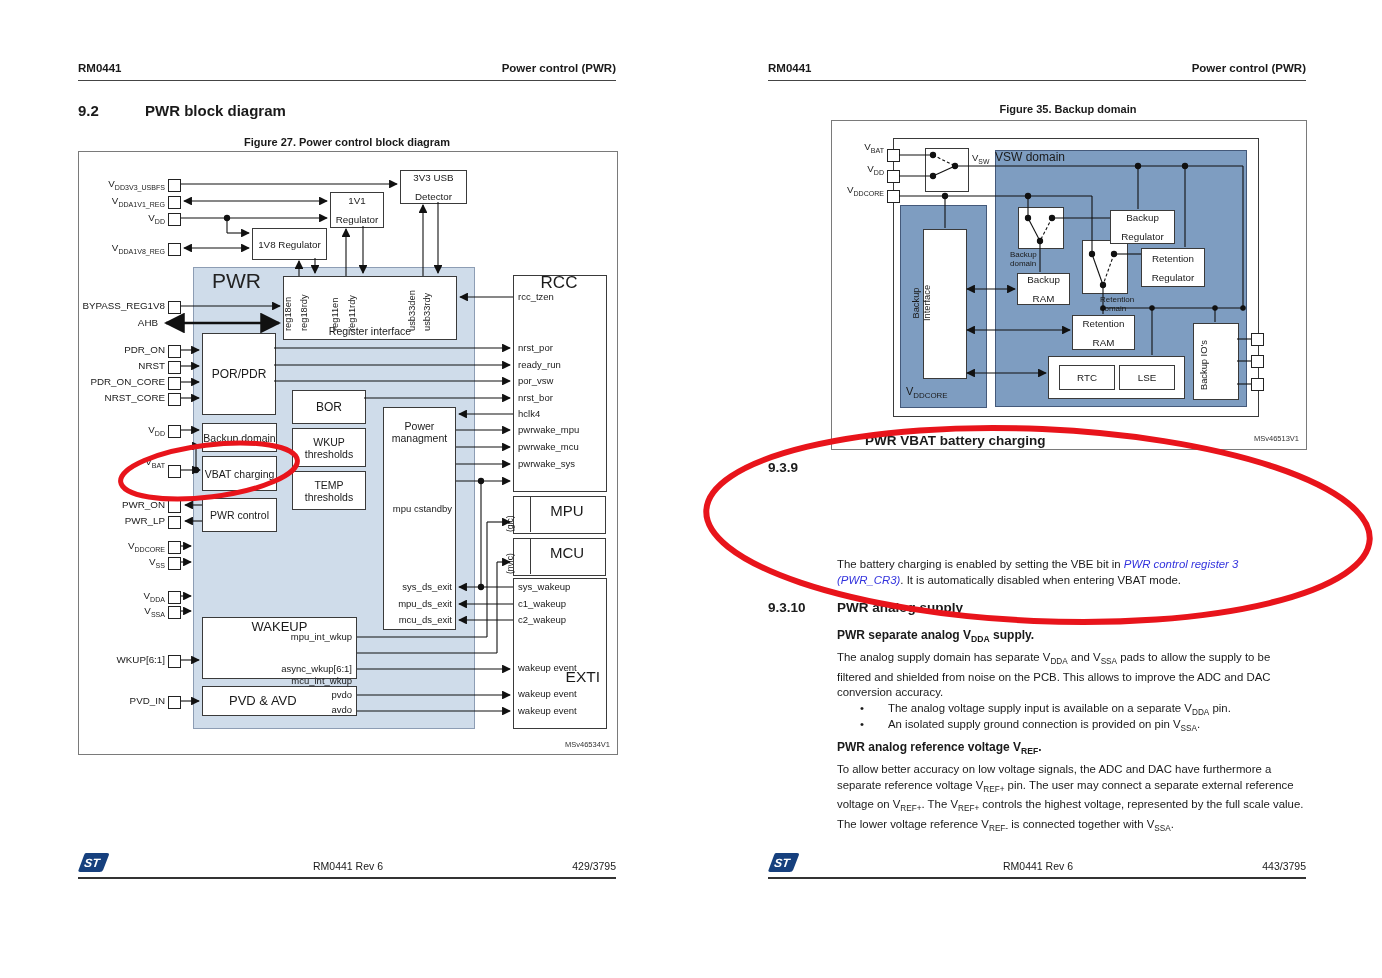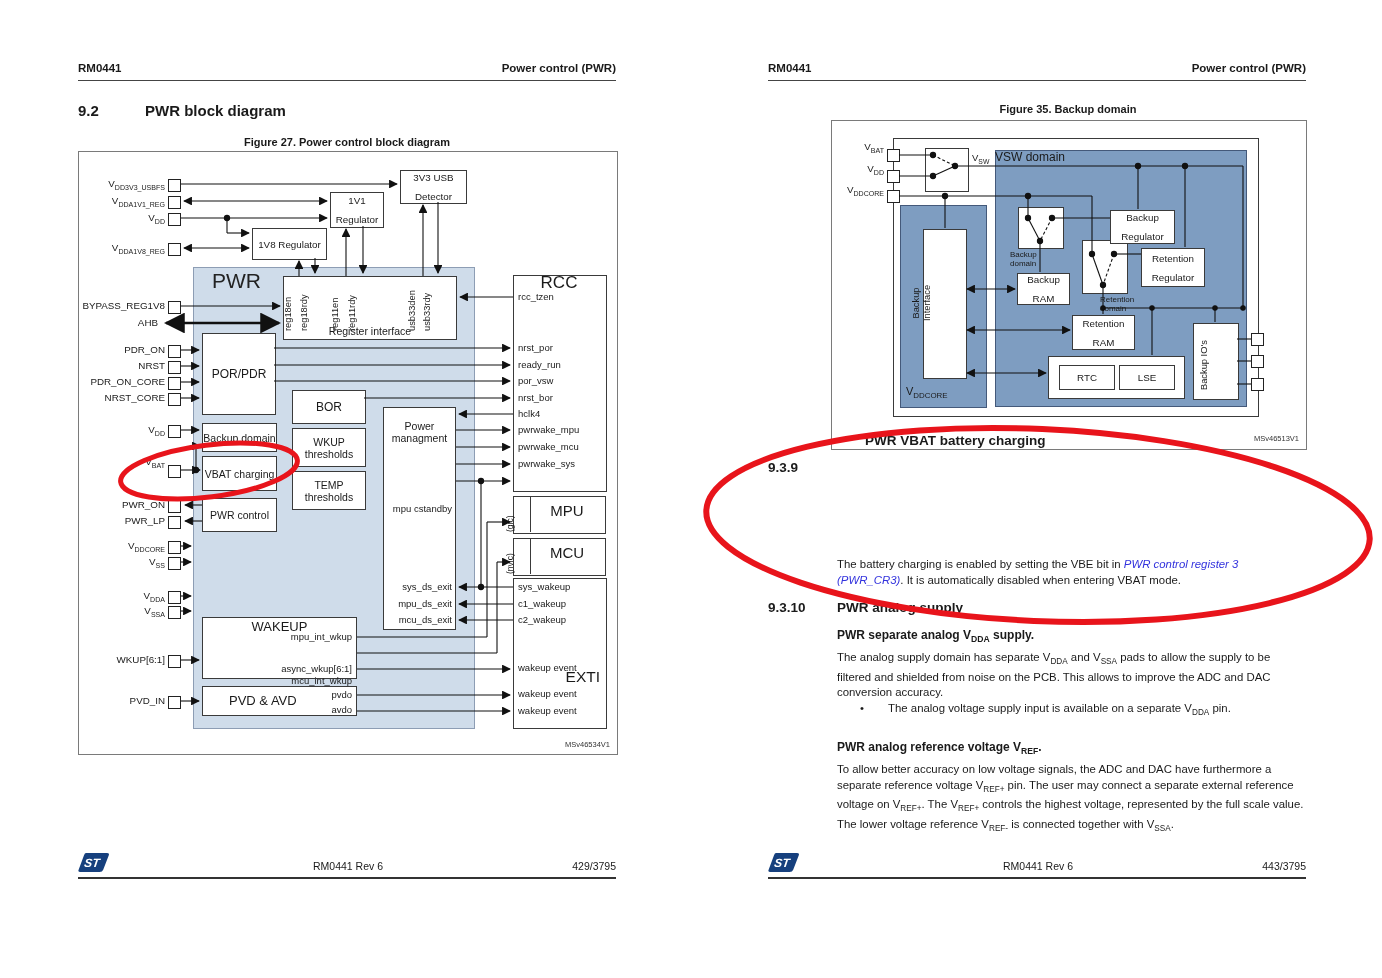--- a/index.html
+++ b/index.html
@@ -227,20 +227,21 @@
 
   <div class="secnum" style="left:768px;top:460px;">9.3.9</div>
   <div class="sectitle" style="left:837px;top:433px;padding-left:28px;">PWR VBAT battery charging</div>
   <div class="body-p" style="left:837px;top:557px;width:470px;">The battery charging is enabled by setting the VBE bit in <span class="link">PWR control register 3 (PWR_CR3)</span>. It is automatically disabled when entering VBAT mode.</div>
 
   <div class="secnum" style="left:768px;top:600px;">9.3.10</div>
   <div class="sectitle" style="left:837px;top:600px;">PWR analog supply</div>
   <div class="subhead" style="left:837px;top:628px;">PWR separate analog V<sub>DDA</sub> supply.</div>
   <div class="body-p" style="left:837px;top:650px;width:470px;">The analog supply domain has separate V<sub>DDA</sub> and V<sub>SSA</sub> pads to allow the supply to be filtered and shielded from noise on the PCB. This allows to improve the ADC and DAC conversion accuracy.</div>
   <div class="bullet" style="left:888px;top:701px;width:420px;">The analog voltage supply input is available on a separate V<sub>DDA</sub> pin.</div>
+  <div class="bullet" style="left:888px;top:717px;width:420px;">An isolated supply ground connection is provided on pin V<sub>SSA</sub>.</div>
   <div class="subhead" style="left:837px;top:740px;">PWR analog reference voltage V<sub>REF</sub>.</div>
   <div class="body-p" style="left:837px;top:762px;width:470px;">To allow better accuracy on low voltage signals, the ADC and DAC have furthermore a separate reference voltage V<sub>REF+</sub> pin. The user may connect a separate external reference voltage on V<sub>REF+</sub>. The V<sub>REF+</sub> controls the highest voltage, represented by the full scale value. The lower voltage reference V<sub>REF-</sub> is connected together with V<sub>SSA</sub>.</div>
 
   <svg class="abs" style="left:768px;top:850px;z-index:2;" width="32" height="25" viewBox="0 0 40 26">
     <path d="M10,1 L36,1 Q39.5,1 38.5,4 L31.5,22 Q30.5,25 27,25 L3,25 Q-0.5,25 0.8,22 L7.5,4 Q8.5,1 10,1 Z" fill="#16407e"></path>
     <text x="10" y="19" font-size="15" font-style="italic" font-weight="bold" fill="#fff" font-family="Liberation Sans, sans-serif" transform="skewX(-8)">ST</text>
   </svg>
   <div class="abs foot" style="left:968px;top:860px;width:140px;text-align:center;">RM0441 Rev 6</div>
   <div class="abs foot" style="left:1206px;top:860px;width:100px;text-align:right;">443/3795</div>
   <div class="frule" style="left:768px;top:877px;width:538px;"></div>

